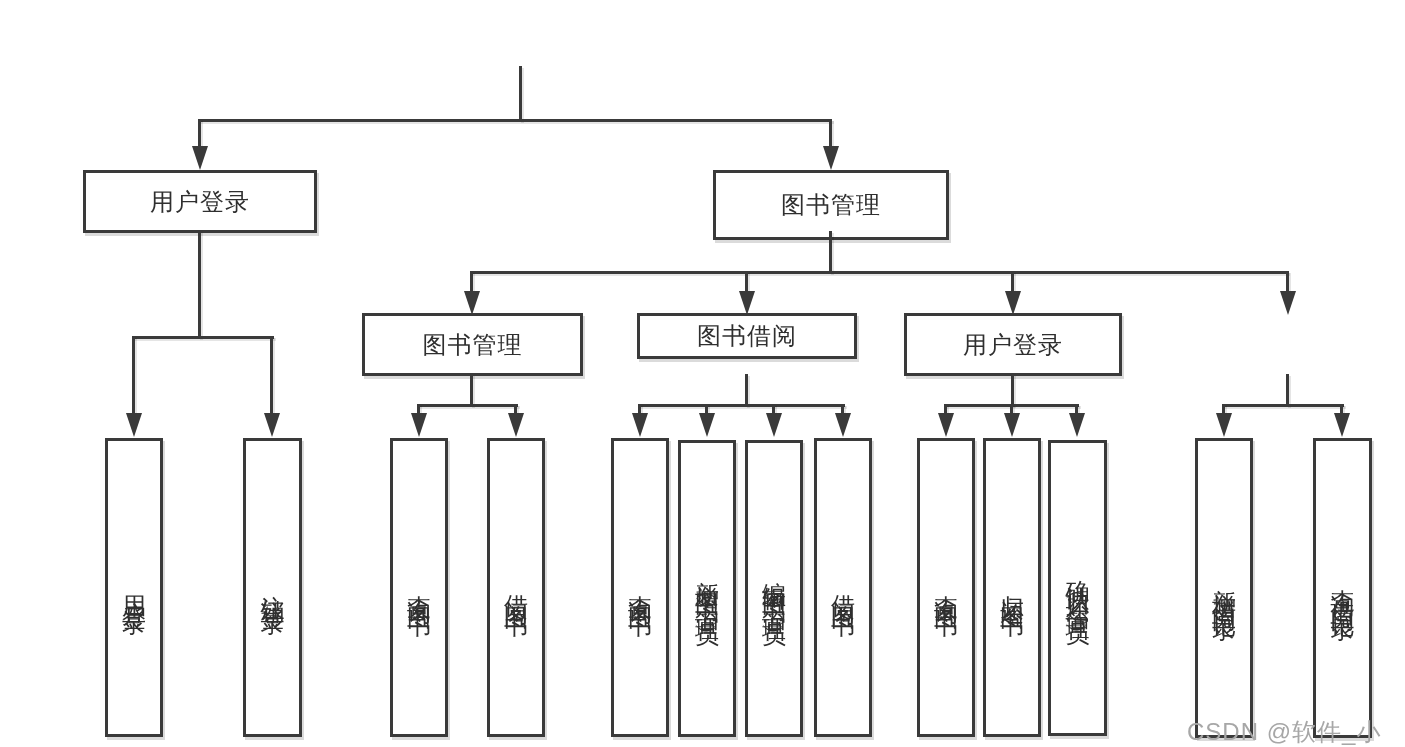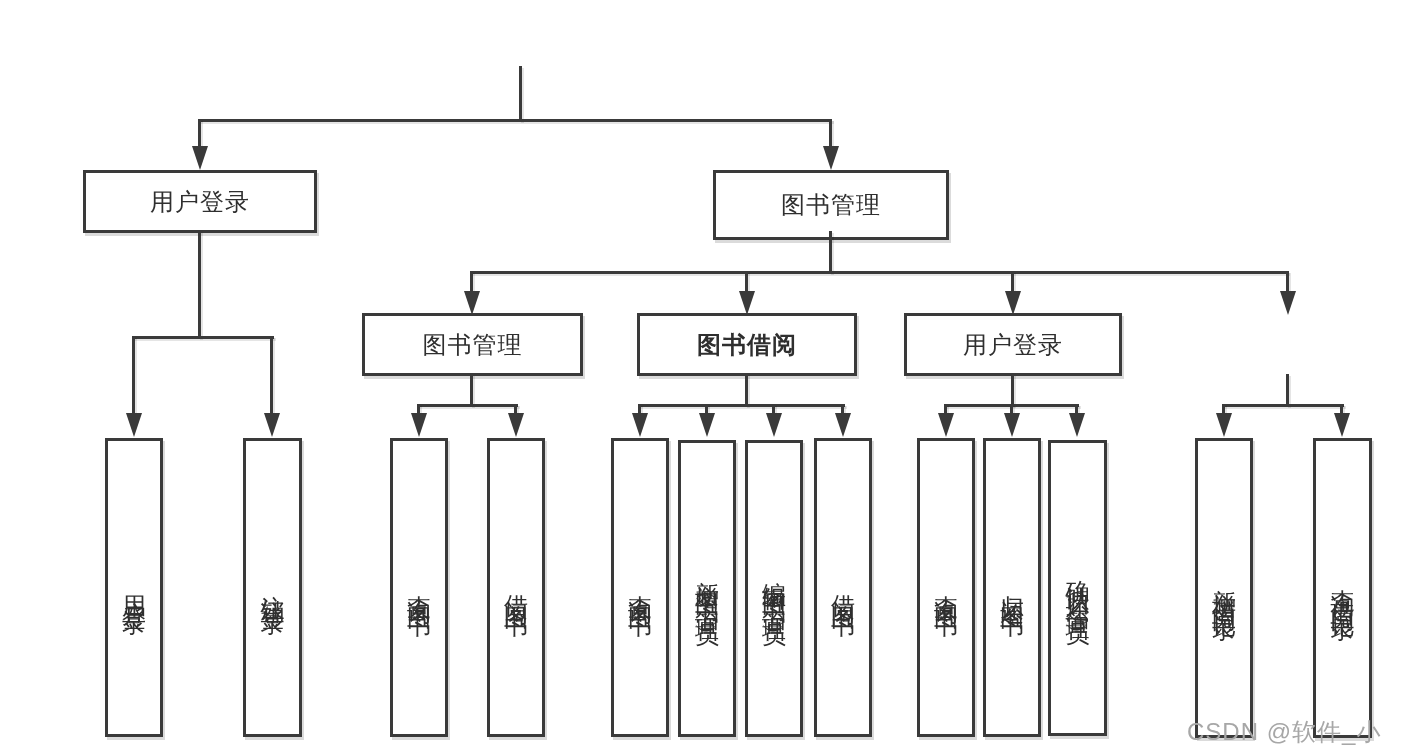--- a/index.html
+++ b/index.html
@@ -84,21 +84,21 @@
   <div class="vline" style="left:470px; top:271px; height:22px;"></div>
   <div class="vline" style="left:745px; top:271px; height:22px;"></div>
   <div class="vline" style="left:1011px; top:271px; height:22px;"></div>
   <div class="vline" style="left:1286px; top:271px; height:22px;"></div>
   <div class="arrow" style="left:464px; top:291px;"></div>
   <div class="arrow" style="left:739px; top:291px;"></div>
   <div class="arrow" style="left:1005px; top:291px;"></div>
   <div class="arrow" style="left:1280px; top:291px;"></div>
 
   <div class="node" style="left:362px; top:313px; width:221px; height:63px;">图书管理</div>
-  <div class="node" style="left:637px; top:313px; width:220px; height:63px;font-weight:bold;">图书借阅</div>
+  <div class="node" style="left:637px; top:313px; width:220px; height:46px;">图书借阅</div>
   <div class="node" style="left:904px; top:313px; width:218px; height:63px;">用户登录</div>
 
   <div class="vline" style="left:470px; top:374px; height:32px;"></div>
   <div class="hline" style="left:417px; top:404px; width:101px;"></div>
   <div class="vline" style="left:417px; top:404px; height:12px;"></div>
   <div class="vline" style="left:514px; top:404px; height:12px;"></div>
   <div class="arrow" style="left:411px; top:413px;"></div>
   <div class="arrow" style="left:508px; top:413px;"></div>
 
   <div class="vline" style="left:745px; top:374px; height:32px;"></div>

